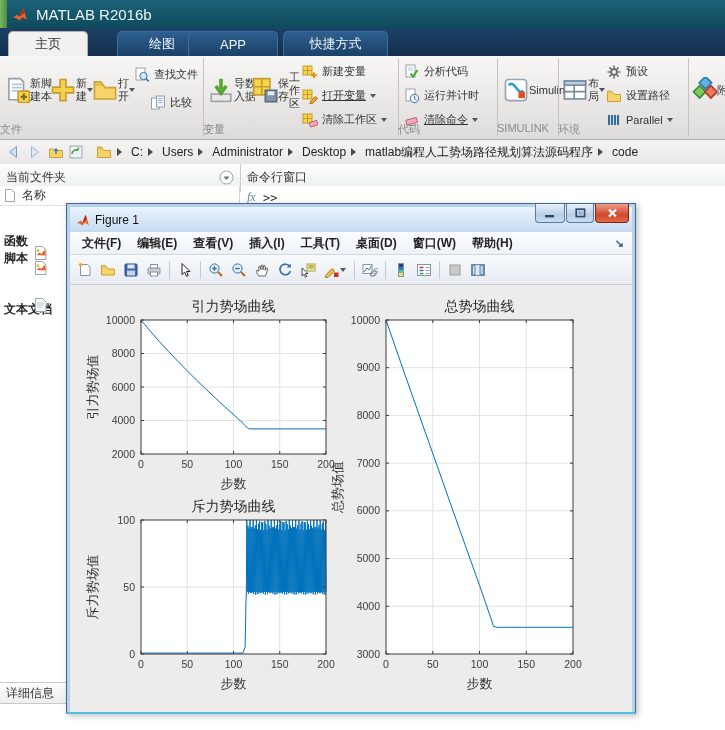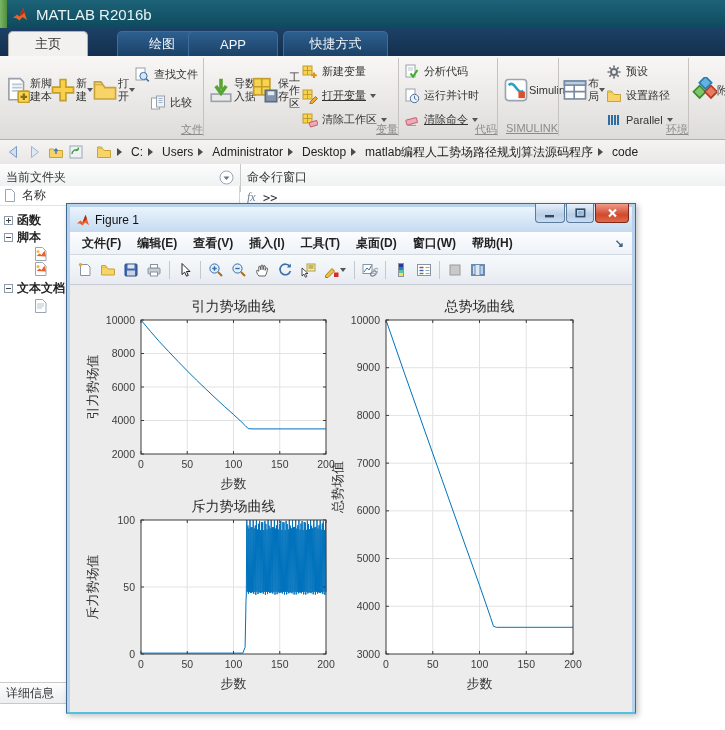--- a/index.html
+++ b/index.html
@@ -8,32 +8,32 @@
 
   
   .titlebar{left:0;top:0;width:725px;height:28px;background:linear-gradient(#1d6378,#0f4a5d);display:flex;align-items:center;color:#eaf3f5;font-size:15px;}
   .green-edge{left:0;top:0;width:7px;height:56px;background:linear-gradient(90deg,#7ab564,#4d8f3e);}
   .tl-title{margin-left:8px;}
   .tabrow{left:0;top:28px;width:725px;height:28px;background:linear-gradient(#1c4166,#142f4e);}
   .tab{position:absolute;top:3px;height:25px;border-radius:5px 5px 0 0;font-size:13px;display:flex;align-items:center;justify-content:center;color:#f2f5f8;background:linear-gradient(#2d5f8f,#1b4268);border:1px solid #3c6d9c;border-bottom:none;box-sizing:border-box;}
   .tab.active{background:#f2f1ef;color:#333;border-color:#b5b2ad;}
   .ribbon{left:0;top:56px;width:725px;height:84px;background:linear-gradient(#f8f7f6,#dedcd9);border-bottom:1px solid #b3b0ab;box-sizing:border-box;}
   .rdiv{position:absolute;top:2px;width:1px;height:78px;background:#c6c3be;}
-  .rglabel{position:absolute;top:66px;height:14px;font-size:11px;color:#8b8b8b;text-align:right;text-decoration:underline;}
+  .rglabel{position:absolute;top:66px;height:14px;font-size:11px;color:#8b8b8b;text-align:left;}
   .bigbtn{position:absolute;top:3px;height:62px;display:flex;flex-direction:row;align-items:center;font-size:11px;color:#333;line-height:13px;text-align:center;}
   .bigbtn svg{flex:0 0 auto;}
   .smallbtn{position:absolute;height:17px;display:flex;align-items:center;gap:4px;font-size:11px;color:#333;white-space:nowrap;}
   .dar{width:0;height:0;border:3px solid transparent;border-top:4px solid #555;margin-top:3px;display:inline-block;}
   .addressbar{left:0;top:140px;width:725px;height:24px;background:linear-gradient(#f4f4f3,#e9e8e6);display:flex;align-items:center;font-size:12px;color:#222;}
   .bsep{width:0;height:0;border:4px solid transparent;border-left:5px solid #4a4a4a;margin:0 5px;display:inline-block;}
   .bseg{cursor:default;}
   .phead{top:164px;height:28px;background:linear-gradient(#fdfdfd,#eceeef);border-bottom:1px solid #c9c9c9;border-right:1px solid #c9c9c9;box-sizing:border-box;font-size:12px;color:#333;display:flex;align-items:center;padding:0 6px;justify-content:space-between;}
   .sidebar{left:0;top:186px;width:240px;height:496px;background:#fff;border-right:1px solid #d5d5d5;box-sizing:border-box;}
   .colhead{position:absolute;left:0;top:0;width:239px;height:20px;border-bottom:1px solid #e3e3e3;display:flex;align-items:center;font-size:12px;color:#333;gap:6px;padding-left:16px;box-sizing:border-box;}
-  .trow{position:absolute;display:flex;align-items:center;font-size:12px;color:#222;gap:4px;height:15px;}
+  .trow{position:absolute;display:flex;align-items:center;font-size:12px;color:#222;gap:20px;height:15px;flex-direction:column;}
   .trow b{font-weight:bold;color:#222;}
   .detailshead{left:0;top:682px;width:240px;height:22px;background:linear-gradient(#fdfdfd,#eceeef);border-top:1px solid #c9c9c9;border-bottom:1px solid #c9c9c9;box-sizing:border-box;font-size:12px;color:#333;display:flex;align-items:center;padding:0 6px;}
   .cmdarea{left:241px;top:186px;width:484px;height:544px;background:#fff;}
   .fx{font-family:"Liberation Serif",serif;font-style:italic;font-size:12px;color:#6c8296;}
   .prompt{font-family:"DejaVu Sans Mono",monospace;font-size:12px;color:#333;}
 
   
   .figwin{left:66px;top:203px;width:570px;height:511px;background:#b9d2ec;border:1px solid #41688f;border-bottom:2px solid #55c0de;box-sizing:border-box;padding:3px;box-shadow:2px 2px 6px rgba(0,0,0,.25);}
   .ftitle{position:relative;height:25px;background:linear-gradient(#eaf4fd,#c5daf0);display:flex;align-items:center;font-size:12px;color:#111;gap:5px;padding-left:6px;}
   .wbtns{position:absolute;top:-3px;right:3px;display:flex;}

